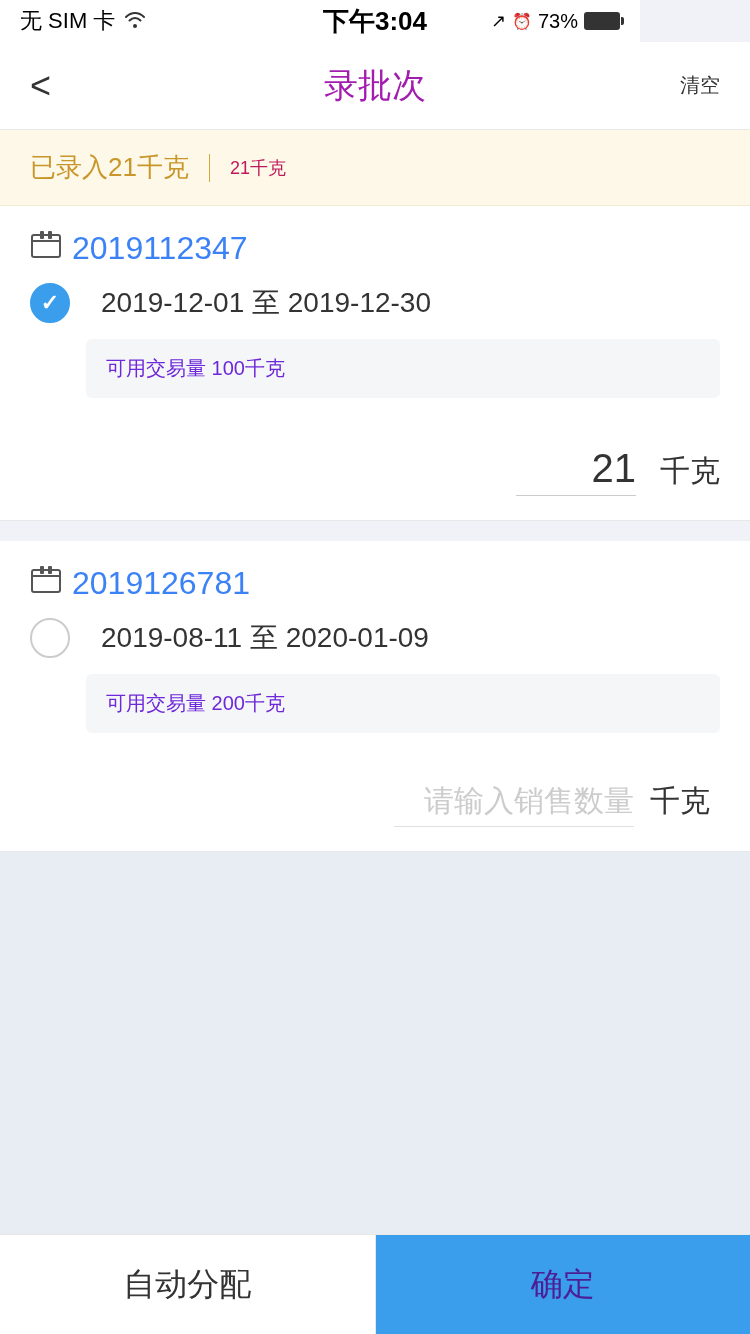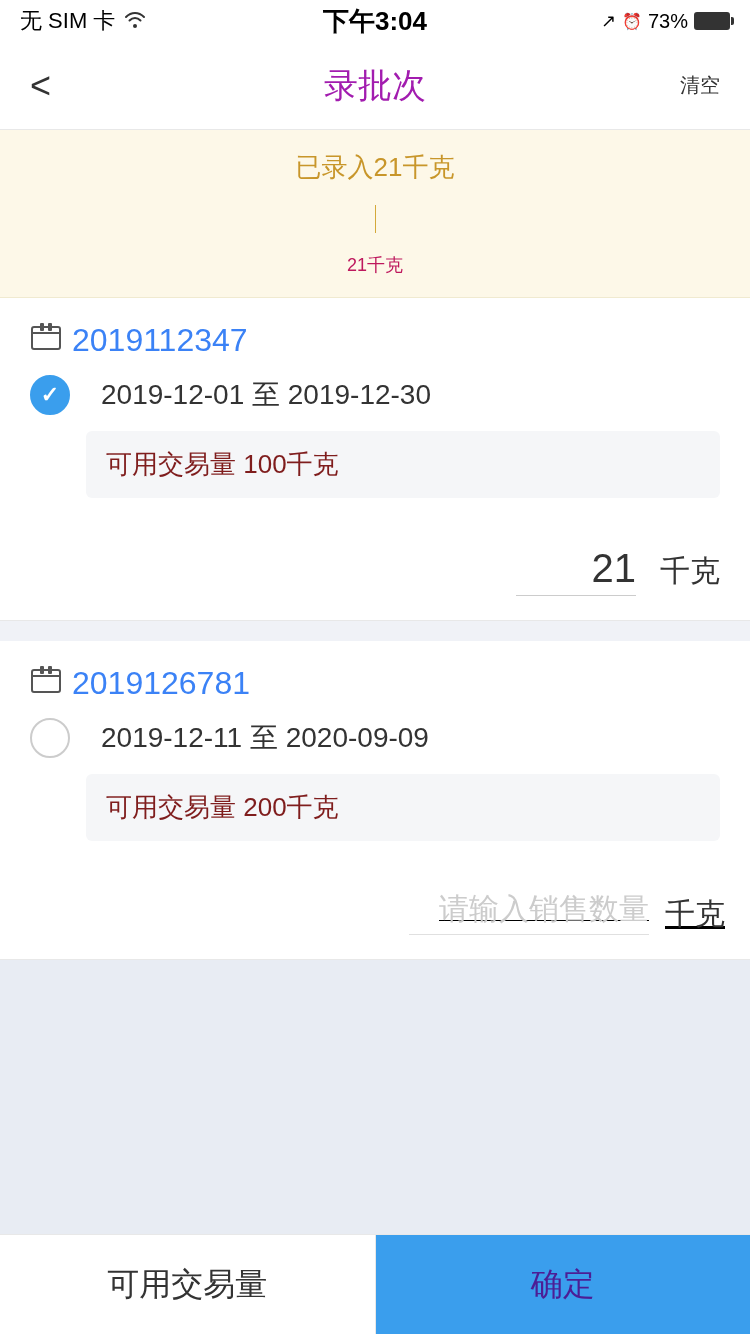--- a/index.html
+++ b/index.html
@@ -7,21 +7,21 @@
     body {
       width: 750px;
       min-height: 1334px;
       font-family: -apple-system, "PingFang SC", "Helvetica Neue", sans-serif;
       background: #f0f2f7;
       position: relative;
     }
 
     
     .status-bar {
-      width: 750px;
+      width: 640px;
       height: 42px;
       background: #fff;
       display: flex;
       align-items: center;
       justify-content: space-between;
       padding: 0 20px;
       font-size: 22px;
     }
     .status-left {
       display: flex;
@@ -96,21 +96,20 @@
     }
 
     
     .info-banner {
       background: #fdf8e8;
       padding: 20px 30px;
       display: flex;
       align-items: center;
       gap: 20px;
       border-bottom: 1px solid #f0ead0;
-      flex-direction: column;
     }
     .info-label {
       font-size: 26px;
       color: #c8962a;
     }
     .info-divider {
       width: 1px;
       height: 28px;
       background: #d4a93a;
     }
@@ -172,22 +171,22 @@
       color: #333;
     }
     .batch-quantity-row {
       background: #f5f6f8;
       border-radius: 6px;
       padding: 16px 20px;
       margin-left: 56px;
       margin-bottom: 0;
     }
     .batch-quantity-label {
-      font-size: 26px;
-      color: #7f1d1d;
+      font-size: 20px;
+      color: #6d28d9;
     }
 
     
     .quantity-input-row {
       display: flex;
       align-items: center;
       justify-content: flex-end;
       padding: 24px 30px;
       background: #fff;
       border-bottom: 1px solid #e8e8e8;
@@ -211,27 +210,26 @@
 
     
     .card-divider {
       height: 20px;
       background: #f0f2f7;
     }
 
     
     .quantity-placeholder-row {
       display: flex;
-      align-items: flex-end;
+      align-items: flex-start;
       justify-content: flex-end;
-      padding: 24px 25px;
+      padding: 24px 40px;
       background: #fff;
       border-bottom: 1px solid #e8e8e8;
       gap: 16px;
-      text-decoration: underline;
     }
     .quantity-placeholder {
       font-size: 30px;
       color: #ccc;
     }
     .quantity-unit2 {
       font-size: 30px;
       color: #333;
     }
 
@@ -356,35 +354,35 @@
           <rect x="2" y="4" width="28" height="22" rx="2" stroke="#555" stroke-width="2" fill="none"></rect>
           <path d="M2 10h28" stroke="#555" stroke-width="2"></path>
           <rect x="10" y="0" width="4" height="8" rx="1" fill="#555"></rect>
           <rect x="18" y="0" width="4" height="8" rx="1" fill="#555"></rect>
         </svg>
       </span>
       <span class="batch-number">2019126781</span>
     </div>
     <div class="batch-date-row">
       <div class="radio-btn"></div>
-      <span class="batch-date">2019-12-11 至 2020-09-09</span>
+      <span class="batch-date">2019-08-11 至 2020-01-09</span>
     </div>
     <div class="batch-quantity-row">
       <span class="batch-quantity-label">可用交易量 200千克</span>
     </div>
     <div style="height:24px; background:#fff;"></div>
   </div>
 
   <div class="quantity-placeholder-row">
     <div style="border-bottom: 1px solid #e0e0e0; min-width:240px; text-align:right; padding-bottom:4px;">
       <span class="quantity-placeholder">请输入销售数量</span>
     </div>
     <span class="quantity-unit2">千克</span>
   </div>
 
   <div class="empty-area"></div>
 
 </div>
 
 <div class="bottom-bar">
-  <button class="btn-auto">可用交易量</button>
+  <button class="btn-auto">自动分配</button>
   <button class="btn-confirm">确定</button>
 </div>
 
 </body></html>

